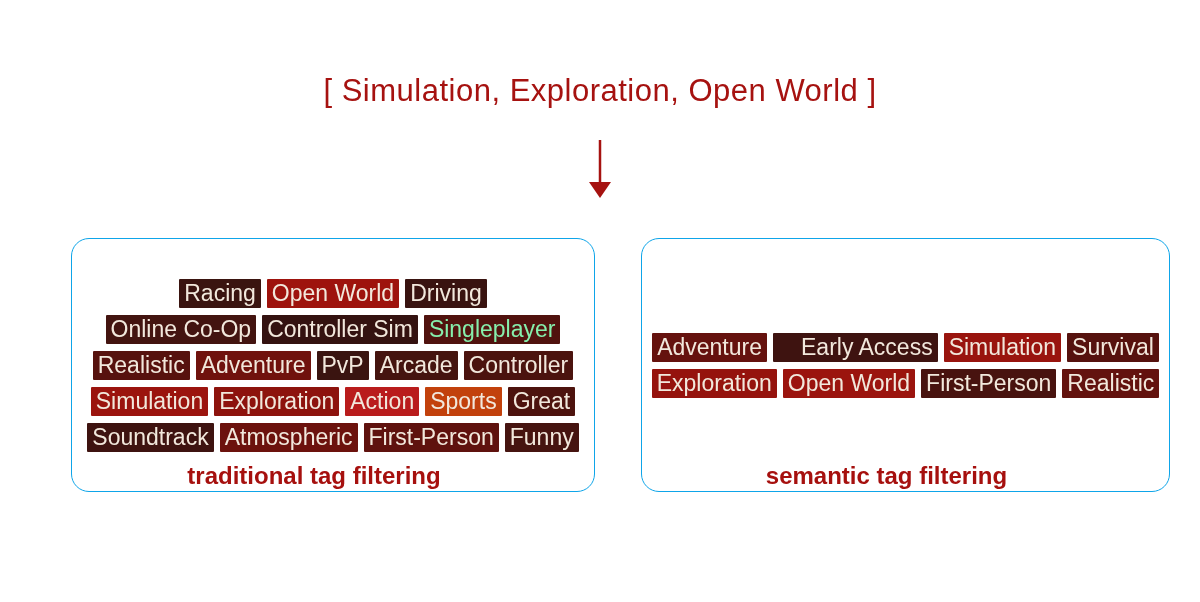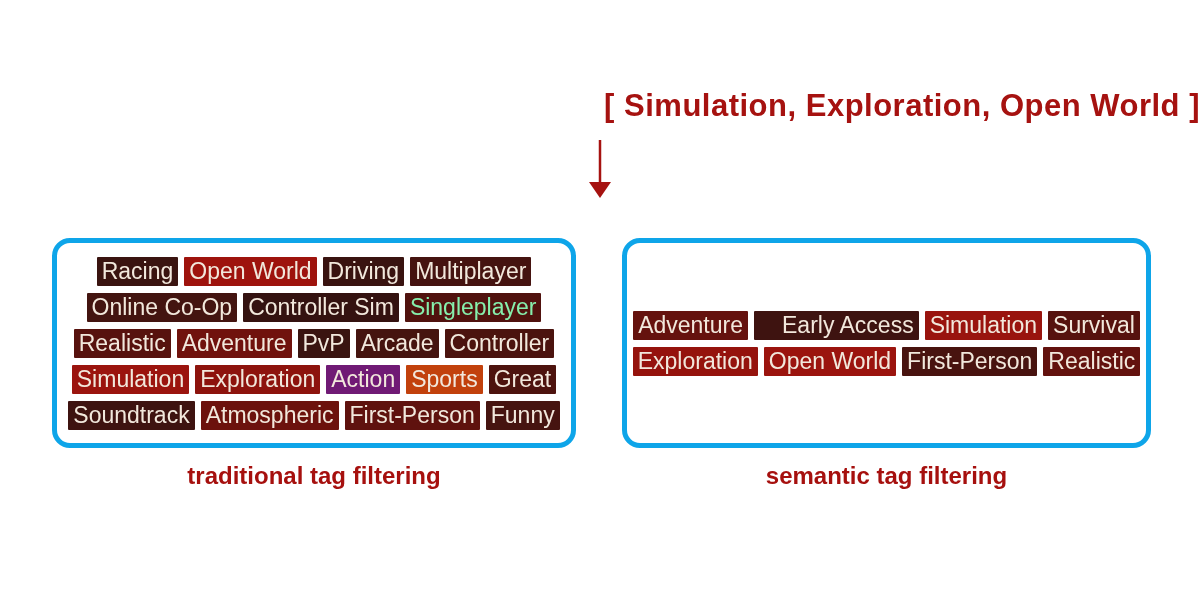--- a/index.html
+++ b/index.html
@@ -5,44 +5,45 @@
   html,body{margin:0;padding:0;background:#ffffff;}
   .canvas{
     position:relative;
     width:1200px;height:602px;
     background:#ffffff;
     font-family:"Liberation Sans",sans-serif;
     overflow:hidden;
   }
   .title{
     position:absolute;
-    left:0;top:88px;width:1200px;
-    text-align:right;
+    left:0;top:73px;width:1200px;
+    text-align:center;
     font-size:31px;
-    font-weight:bold;
+    font-weight:normal;
     letter-spacing:0.5px;
     color:#A61210;
     white-space:nowrap;
   }
   .arrow{
     position:absolute;
     left:585px;top:138px;
   }
   .panel{
     position:absolute;
-    top:238px;height:210px;
-    border:5px solid #0ea5e9;
+    top:238px;height:254px;
+    border:1px solid #0ea5e9;
     border-radius:18px;
     background:#ffffff;
     box-sizing:border-box;
     display:flex;
     flex-direction:column;
     justify-content:center;
     align-items:center;
     gap:7px;
+    margin-left:19px;
   }
   .panel-left{left:52px;width:524px;}
   .panel-right{left:622px;width:529px;}
   .tag-row{
     display:flex;
     flex-direction:row;
     justify-content:center;
     align-items:center;
     gap:6px;
     white-space:nowrap;
@@ -77,38 +78,37 @@
   <svg class="arrow" width="30" height="62" viewBox="0 0 30 62">
     <line id="arrow-line" x1="15" y1="2" x2="15" y2="46" stroke="#A61210" stroke-width="2.5"></line>
     <polygon id="arrow-head" points="4,44 26,44 15,60" fill="#A61210"></polygon>
   </svg>
 
   <div class="panel panel-left">
       <div class="tag-row">
         <span class="tag" style="background: rgb(58, 20, 16); color: rgb(242, 232, 220);">Racing</span>
         <span class="tag" style="background: rgb(158, 19, 13); color: rgb(242, 232, 220);">Open World</span>
         <span class="tag" style="background: rgb(57, 19, 16); color: rgb(242, 232, 220);">Driving</span>
-        <span class="tag" style="background: rgb(69, 19, 16); color: rgb(242, 232, 220);">Multiplayer</span>
       </div>
       <div class="tag-row">
         <span class="tag" style="background: rgb(67, 20, 16); color: rgb(242, 232, 220);">Online Co-Op</span>
         <span class="tag" style="background: rgb(52, 18, 16); color: rgb(242, 232, 220);">Controller Sim</span>
         <span class="tag" style="background: rgb(80, 18, 14); color: #86efac;">Singleplayer</span>
       </div>
       <div class="tag-row">
         <span class="tag" style="background: rgb(87, 18, 14); color: rgb(242, 232, 220);">Realistic</span>
         <span class="tag" style="background: rgb(112, 18, 13); color: rgb(242, 232, 220);">Adventure</span>
         <span class="tag" style="background: rgb(58, 20, 16); color: rgb(242, 232, 220);">PvP</span>
         <span class="tag" style="background: rgb(69, 20, 15); color: rgb(242, 232, 220);">Arcade</span>
         <span class="tag" style="background: rgb(75, 19, 14); color: rgb(242, 232, 220);">Controller</span>
       </div>
       <div class="tag-row">
         <span class="tag" style="background: rgb(155, 20, 14); color: rgb(242, 232, 220);">Simulation</span>
         <span class="tag" style="background: rgb(141, 19, 13); color: rgb(242, 232, 220);">Exploration</span>
-        <span class="tag" style="background: #701a75; color: rgb(242, 232, 220);">Action</span>
+        <span class="tag" style="background: #b91c1c; color: rgb(242, 232, 220);">Action</span>
         <span class="tag" style="background: #c2410c; color: rgb(242, 232, 220);">Sports</span>
         <span class="tag" style="background: rgb(77, 19, 14); color: rgb(242, 232, 220);">Great</span>
       </div>
       <div class="tag-row">
         <span class="tag" style="background: rgb(62, 19, 16); color: rgb(242, 232, 220);">Soundtrack</span>
         <span class="tag" style="background: rgb(108, 18, 13); color: rgb(242, 232, 220);">Atmospheric</span>
         <span class="tag" style="background: rgb(95, 18, 14); color: rgb(242, 232, 220);">First-Person</span>
         <span class="tag" style="background: rgb(70, 20, 16); color: rgb(242, 232, 220);">Funny</span>
       </div>
     </div>

